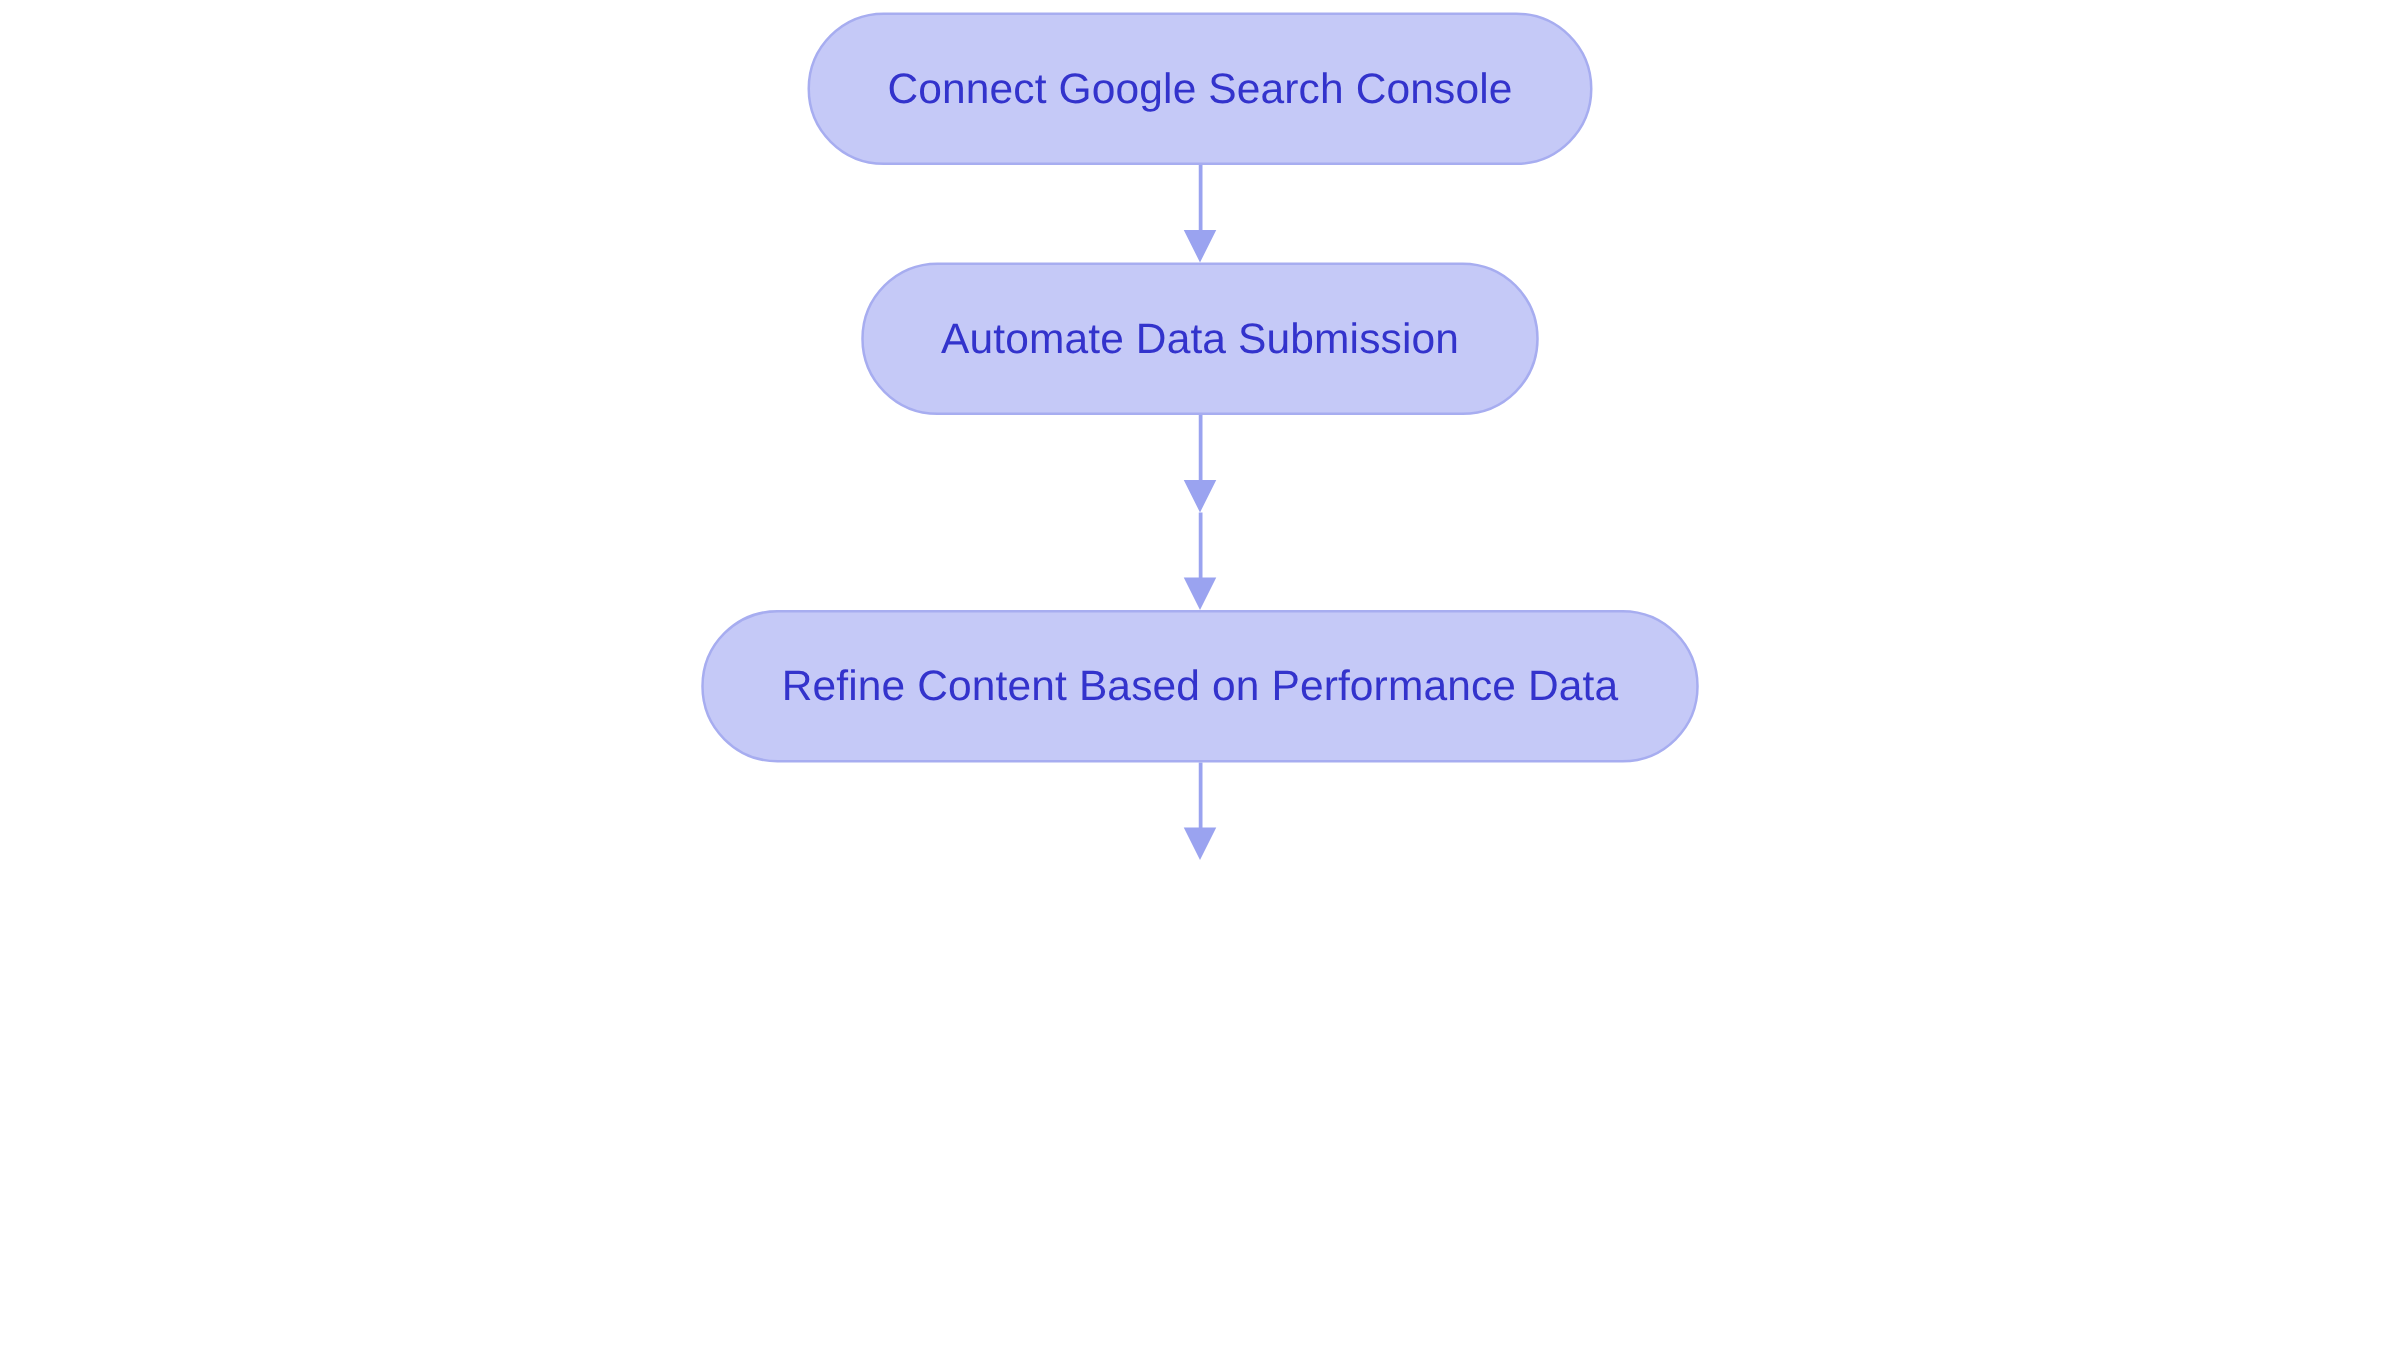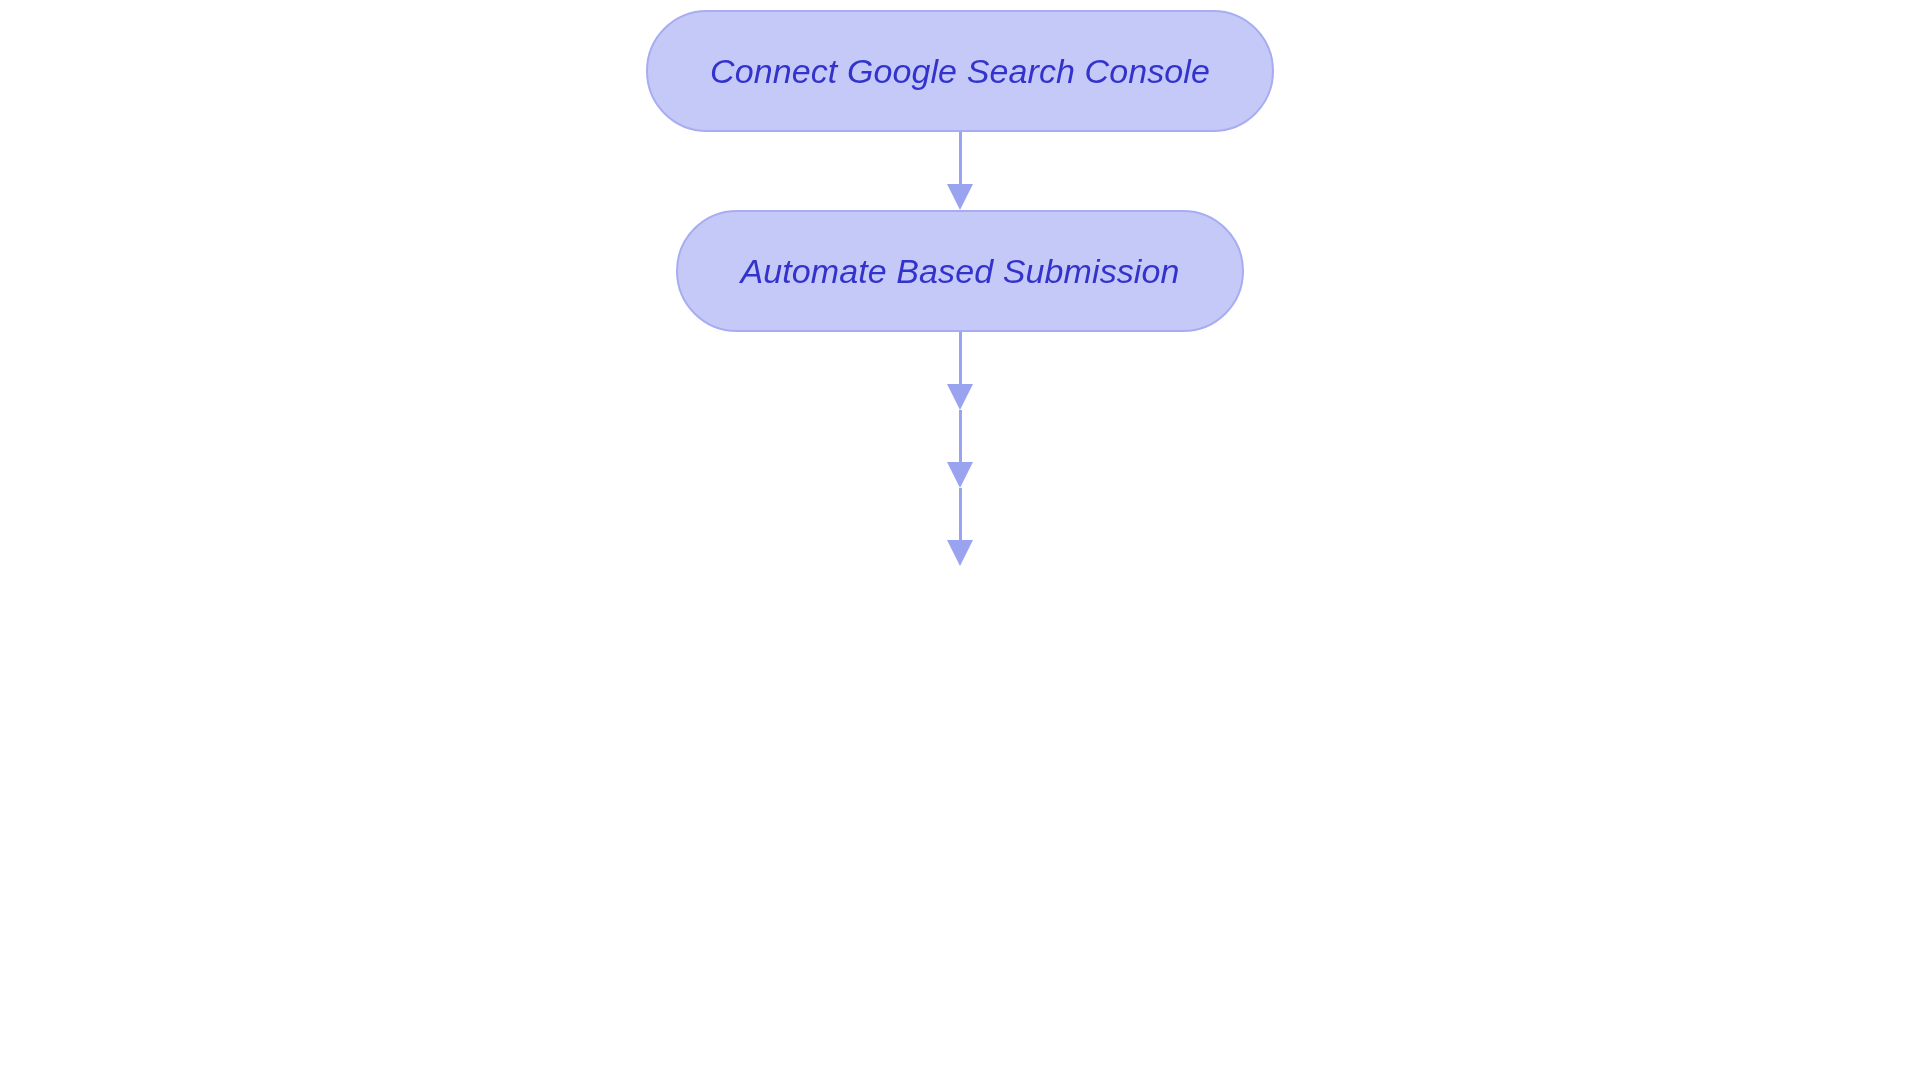--- a/index.html
+++ b/index.html
@@ -42,21 +42,20 @@
     font-size: 34px;
     font-weight: 400;
     letter-spacing: 0.1px;
     line-height: 1;
     display: flex;
     align-items: center;
     justify-content: center;
     padding: 0 62px;
     white-space: nowrap;
     user-select: none;
-    font-style: italic;
   }
 
   
   .flow-connector {
     position: relative;
     width: 26px;
     display: flex;
     flex-direction: column;
     align-items: center;
     flex: 0 0 auto;
@@ -94,34 +93,37 @@
   <div class="flow-row">
     <div class="flow-node">Connect Google Search Console</div>
   </div>
 
   <div class="flow-connector conn-1">
     <div class="stem"></div>
     <div class="head"></div>
   </div>
 
   <div class="flow-row">
-    <div class="flow-node">Automate Based Submission</div>
+    <div class="flow-node">Automate Data Submission</div>
   </div>
 
   <div class="flow-connector conn-2">
     <div class="stem"></div>
     <div class="head"></div>
   </div>
 
 
   <div class="flow-connector conn-3">
     <div class="stem"></div>
     <div class="head"></div>
   </div>
 
+  <div class="flow-row">
+    <div class="flow-node">Refine Content Based on Performance Data</div>
+  </div>
 
   <div class="flow-connector conn-4">
     <div class="stem"></div>
     <div class="head"></div>
   </div>
 
 
 </div>
 
 </body></html>

